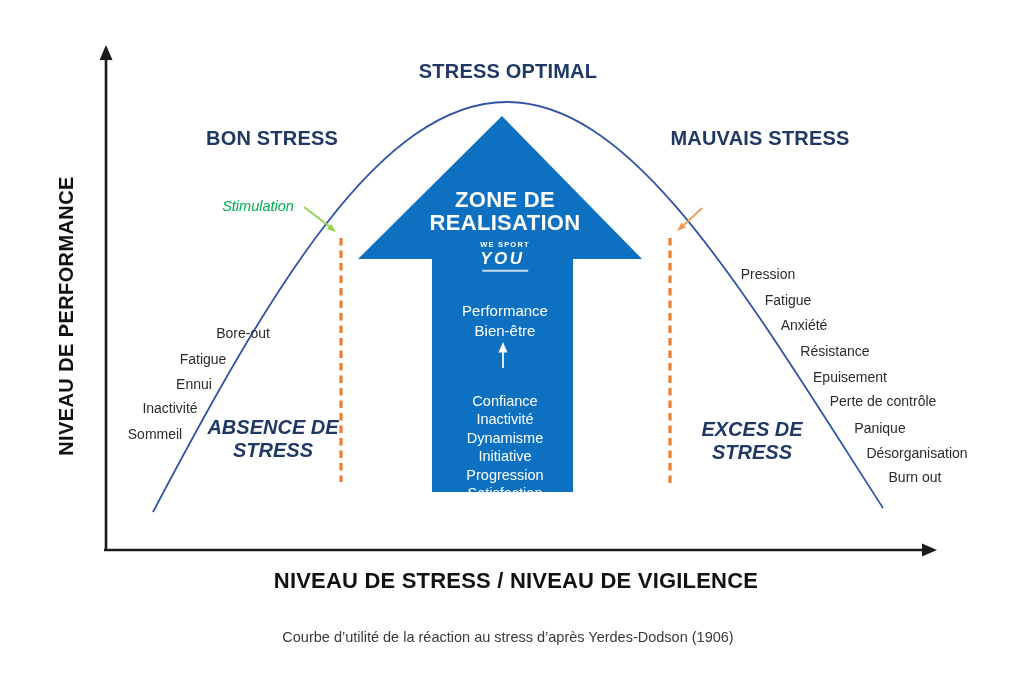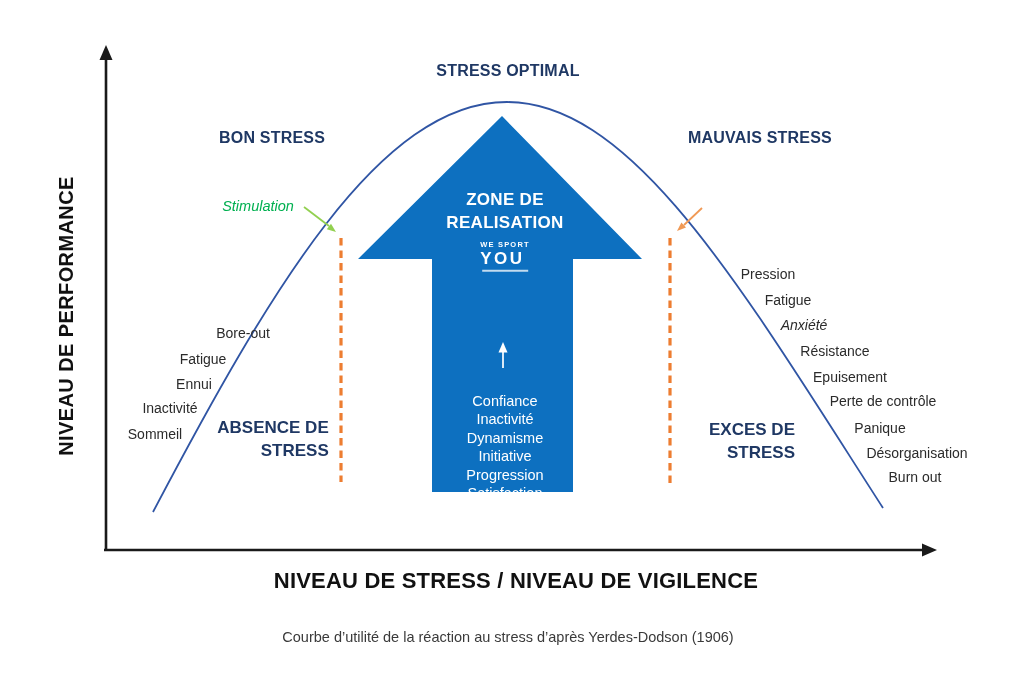--- a/index.html
+++ b/index.html
@@ -3,37 +3,37 @@
 <meta charset="utf-8">
 <style>
   html,body{margin:0;padding:0;background:#fff;}
   .canvas{
     position:relative;width:1030px;height:687px;background:#fff;overflow:hidden;
     font-family:"Liberation Sans", sans-serif;
   }
   .abs{position:absolute;transform:translate(-50%,-50%);white-space:nowrap;}
   svg{position:absolute;left:0;top:0;}
   .navy{color:#1F3864;font-weight:bold;}
-  .zone-title{font-size:16px;letter-spacing:.2px;}
-  .zone-2line{font-size:17px;line-height:23px;text-align:right;}
+  .zone-title{font-size:20px;letter-spacing:.2px;}
+  .zone-2line{font-size:20px;line-height:23px;text-align:center;font-style:italic;}
   .axis-y-label{
     font-size:20px;font-weight:bold;color:#111;
     transform:translate(-50%,-50%) rotate(-90deg);letter-spacing:.4px;
   }
   .axis-x-label{font-size:22px;font-weight:bold;color:#111;letter-spacing:.2px;}
   .caption{font-size:14.5px;color:#3a3a3a;}
   .curve-word{font-size:14px;color:#2b2b2b;}
   .green-note{font-size:14.5px;color:#00B050;}
   .red-note{font-size:14.5px;color:#FC3532;line-height:17.5px;text-align:center;}
-  .arrow-title{color:#fff;font-weight:bold;font-size:17px;line-height:23px;text-align:center;letter-spacing:.3px;}
+  .arrow-title{color:#fff;font-weight:bold;font-size:22px;line-height:23px;text-align:center;letter-spacing:.3px;}
   .arrow-items{color:#fff;font-size:15px;line-height:20px;text-align:center;}
   .arrow-list{color:#fff;font-size:14.5px;line-height:18.4px;text-align:center;}
   .logo{color:#fff;text-align:left;line-height:1;}
   .logo .l1{font-size:7.5px;letter-spacing:1.2px;font-weight:bold;}
-  .logo .l2{font-size:17px;letter-spacing:2.5px;font-weight:bold;margin-top:1px;}
+  .logo .l2{font-size:17px;letter-spacing:2.5px;font-weight:bold;margin-top:1px;font-style:italic;}
   .logo .tag{width:46px;height:2px;background:rgba(255,255,255,.75);margin:3px auto 0;}
 </style>
 </head>
 <body>
 
 <div class="canvas">
 
   <svg width="1030" height="687" viewBox="0 0 1030 687">
 
     <line x1="106" y1="551" x2="106" y2="58" stroke="#1A1A1A" stroke-width="2.6"></line>
@@ -79,38 +79,42 @@
 
   <div class="abs arrow-title" style="left:505px;top:211px;">
     <div>ZONE DE</div>
     <div>REALISATION</div>
   </div>
   <div class="abs logo" style="left:505px;top:256px;">
     <div class="l1">WE SPORT</div>
     <div class="l2">YOU</div>
     <div class="tag"></div>
   </div>
+  <div class="abs arrow-items" style="left:505px;top:321px;">
+    <div>Performance</div>
+    <div>Bien-être</div>
+  </div>
   <div class="abs arrow-list" style="left:505px;top:447px;">
     <div>Confiance</div>
     <div>Inactivité</div>
     <div>Dynamisme</div>
     <div>Initiative</div>
     <div>Progression</div>
     <div>Satisfaction</div>
   </div>
 
   <div class="abs curve-word" style="left:215px;top:333px;margin-left:28px;">Bore-out</div>
   <div class="abs curve-word" style="left:203px;top:359px;">Fatigue</div>
   <div class="abs curve-word" style="left:194px;top:384px;">Ennui</div>
   <div class="abs curve-word" style="left:170px;top:408px;">Inactivité</div>
   <div class="abs curve-word" style="left:155px;top:434px;">Sommeil</div>
 
   <div class="abs curve-word" style="left:768px;top:274px;">Pression</div>
   <div class="abs curve-word" style="left:788px;top:300px;">Fatigue</div>
-  <div class="abs curve-word" style="left:804px;top:325px;font-style:italic;">Anxiété</div>
+  <div class="abs curve-word" style="left:804px;top:325px;">Anxiété</div>
   <div class="abs curve-word" style="left:835px;top:351px;">Résistance</div>
   <div class="abs curve-word" style="left:850px;top:377px;">Epuisement</div>
   <div class="abs curve-word" style="left:883px;top:401px;">Perte de contrôle</div>
   <div class="abs curve-word" style="left:880px;top:428px;">Panique</div>
   <div class="abs curve-word" style="left:917px;top:453px;">Désorganisation</div>
   <div class="abs curve-word" style="left:915px;top:477px;">Burn out</div>
 
 </div>
 
 </body></html>

